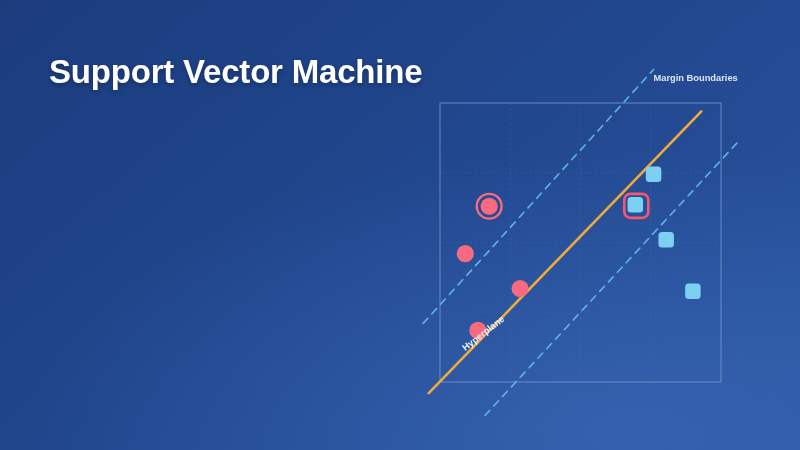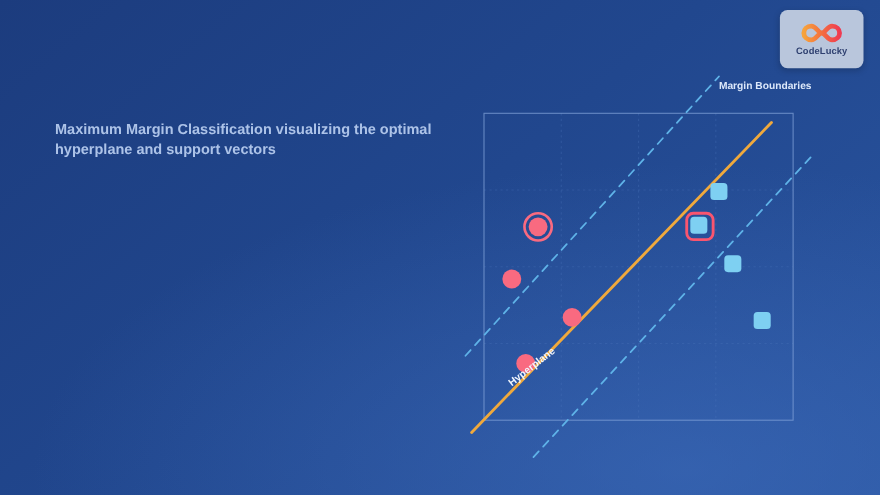--- a/index.html
+++ b/index.html
@@ -59,35 +59,22 @@
     fill:#dce8fa;font-family:"Liberation Sans",sans-serif;
     font-size:9.3px;font-weight:700;
   }
   .chart-label.hp{fill:#f2f6fd;}
 </style>
 </head>
 <body>
 
 <div id="slide">
 
-  <div id="logo-card">
-    <svg id="logo-mark" viewBox="0 0 64 32">
-      <defs>
-        <linearGradient id="infg" x1="0" y1="0" x2="1" y2="0">
-          <stop offset="0%" stop-color="#f6a33c"></stop>
-          <stop offset="48%" stop-color="#f4713f"></stop>
-          <stop offset="100%" stop-color="#ef3b52"></stop>
-        </linearGradient>
-      </defs>
-      <path d="M17,6 C24,6 27,16 32,16 C37,16 40,6 47,6 C53.6,6 58,10.5 58,16 C58,21.5 53.6,26 47,26 C40,26 37,16 32,16 C27,16 24,26 17,26 C10.4,26 6,21.5 6,16 C6,10.5 10.4,6 17,6 Z" fill="none" stroke="url(#infg)" stroke-width="7" stroke-linecap="round"></path>
-    </svg>
-    <div id="logo-text">CodeLucky</div>
-  </div>
 
-  <div id="page-subtitle">Maximum Margin Classification visualizing the optimal hyperplane and support vectors</div>
+  <div id="page-title">Support Vector Machine</div>
 
   <div id="chart">
     <svg viewBox="0 0 330 320" preserveAspectRatio="none">
       <g id="gridlines">
           <line x1="95.25" y1="25" x2="95.25" y2="304" class="gridline"></line>
           <line x1="25" y1="94.75" x2="306" y2="94.75" class="gridline"></line>
           <line x1="165.5" y1="25" x2="165.5" y2="304" class="gridline"></line>
           <line x1="25" y1="164.5" x2="306" y2="164.5" class="gridline"></line>
           <line x1="235.75" y1="25" x2="235.75" y2="304" class="gridline"></line>
           <line x1="25" y1="234.25" x2="306" y2="234.25" class="gridline"></line>

